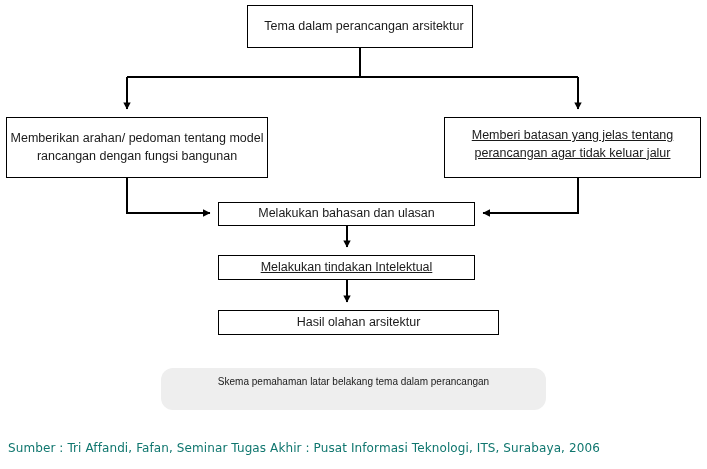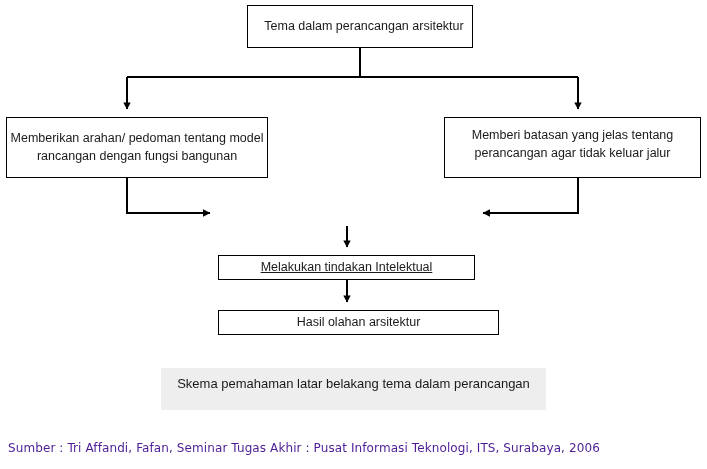--- a/index.html
+++ b/index.html
@@ -41,21 +41,21 @@
     align-items: flex-start;
     padding-top: 9px;
   }
   #node-top {
     left: 247px; top: 5px; width: 226px; height: 43px; padding-left: 8px;
   }
   #node-left {
     left: 6px; top: 117px; width: 262px; height: 61px;
   }
   #node-right {
-    left: 444px; top: 117px; width: 257px; height: 61px;
+    left: 444px; top: 117px; width: 257px; height: 61px; text-decoration: underline;
   }
   #node-bahasan {
     left: 218px; top: 202px; width: 257px; height: 24px;
   }
   #node-intelektual {
     left: 218px; top: 255px; width: 257px; height: 25px; text-decoration: underline;
   }
   #node-hasil {
     left: 218px; top: 310px; width: 281px; height: 25px;
   }
@@ -63,32 +63,33 @@
     position: absolute;
     left: 161px; top: 368px; width: 385px; height: 42px;
     background: #eeeeee;
     overflow: hidden;
     display: flex;
     align-items: flex-start;
     justify-content: center;
     padding-top: 7px;
     box-sizing: border-box;
     text-align: center;
-    font-size: 13px;
+    font-size: 10px;
     color: #1a1a1a;
     line-height: 1.45;
     z-index: 2;
+    border-radius: 12px;
   }
   #source-line {
     position: absolute;
     left: 8px;
     top: 441px;
     font-family: "DejaVu Sans", sans-serif;
     font-size: 12px;
-    color: #4c1d95;
+    color: #0f766e;
     white-space: nowrap;
     letter-spacing: 0.1px;
   }
 </style>
 </head>
 <body>
 
 <div id="canvas">
 
   <svg id="connectors" viewBox="0 0 707 469" width="707" height="469">
@@ -123,20 +124,23 @@
   </div>
 
   <div class="node" id="node-left">
     <span>Memberikan arahan/ pedoman tentang model rancangan dengan fungsi bangunan</span>
   </div>
 
   <div class="node top-align" id="node-right">
     <span>Memberi batasan yang jelas tentang perancangan agar tidak keluar jalur</span>
   </div>
 
+  <div class="node" id="node-bahasan">
+    <span>Melakukan  bahasan  dan ulasan</span>
+  </div>
 
   <div class="node" id="node-intelektual">
     <span>Melakukan  tindakan Intelektual</span>
   </div>
 
   <div class="node" id="node-hasil">
     <span>Hasil olahan arsitektur</span>
   </div>
 
   <div id="caption-box">

